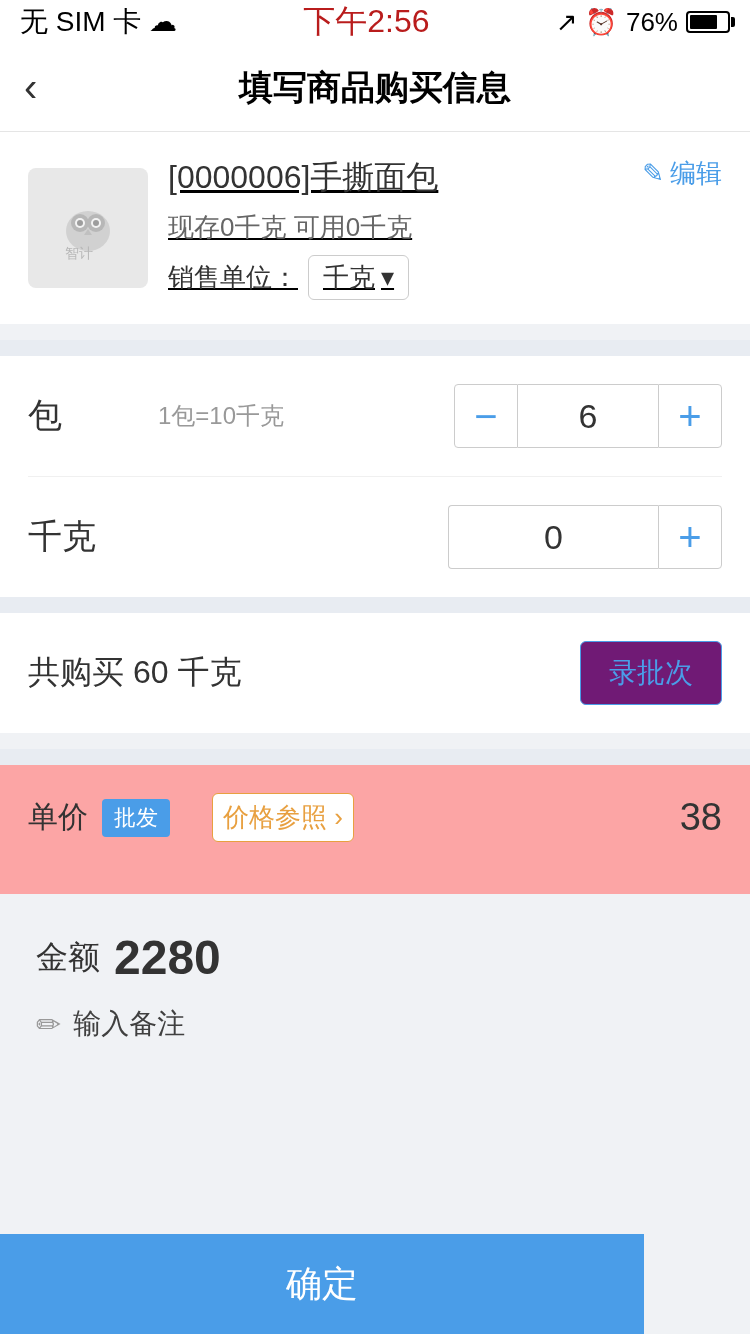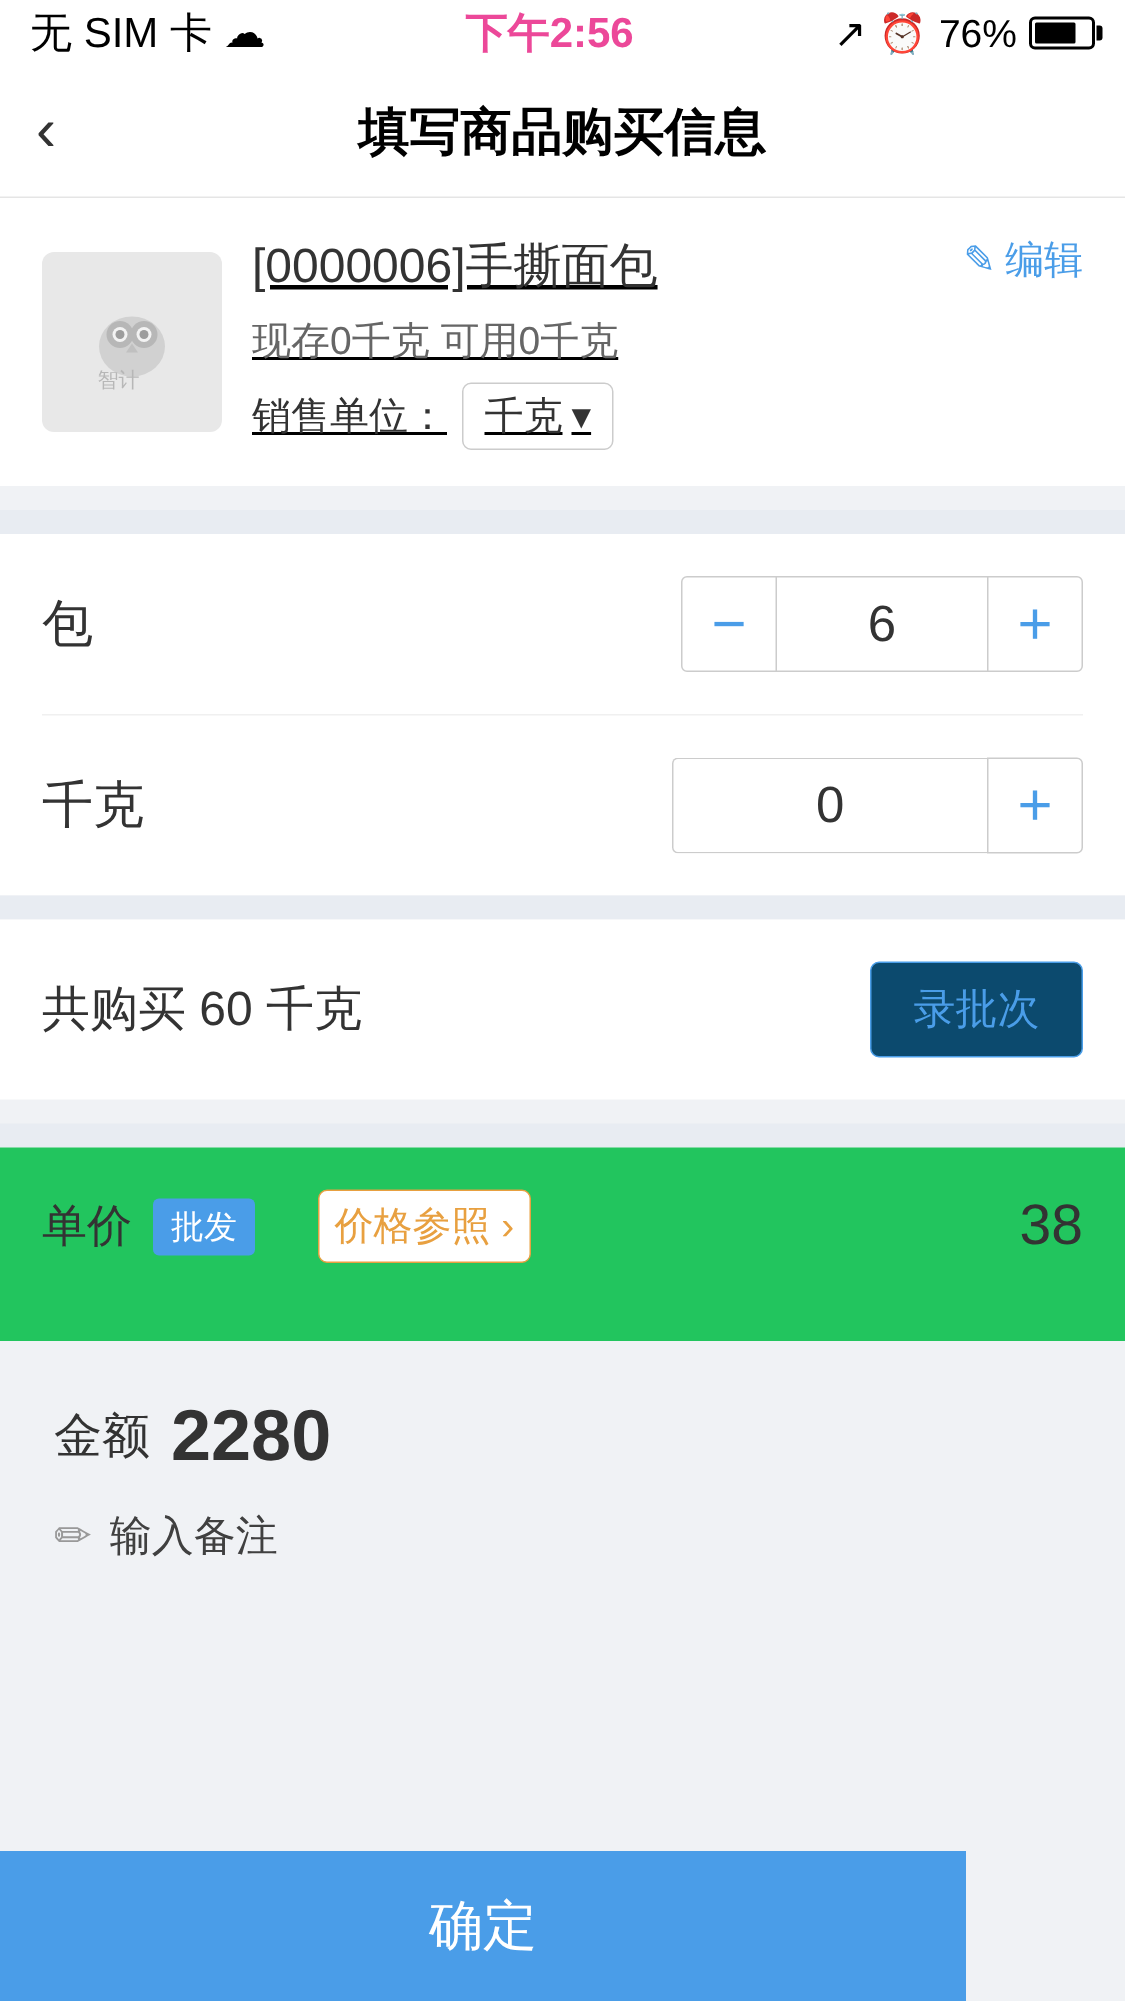--- a/index.html
+++ b/index.html
@@ -20,21 +20,21 @@
       height: 44px;
       background: #fff;
       display: flex;
       align-items: center;
       justify-content: space-between;
       padding: 0 20px;
       font-size: 28px;
       font-weight: 500;
     }
     .status-left { display: flex; align-items: center; gap: 10px; color: #000; font-size: 28px; }
-    .status-center { font-size: 28px; font-weight: 700; color: #ec4899; }
+    .status-center { font-size: 32px; font-weight: 400; color: #b91c1c; }
     .status-right { display: flex; align-items: center; gap: 8px; font-size: 26px; color: #000; }
     .battery-icon {
       display: inline-block;
       width: 44px; height: 22px;
       border: 2px solid #000;
       border-radius: 4px;
       position: relative;
       padding: 2px;
     }
     .battery-icon::after {
@@ -216,27 +216,27 @@
       justify-content: space-between;
       margin-bottom: 16px;
     }
     .summary-text { font-size: 32px; color: #333; }
     .record-btn {
       border: 1px solid #4a9de8;
       border-radius: 6px;
       padding: 12px 28px;
       font-size: 28px;
       color: #4a9de8;
-      background: #0c4a6e;
+      background: #701a75;
       cursor: pointer;
     }
 
     
     .price-section {
-      background: #22c55e;
+      background: #fca5a5;
       padding: 28px;
       margin-bottom: 0;
     }
     .price-row {
       display: flex;
       align-items: center;
       gap: 14px;
       margin-bottom: 24px;
     }
     .price-label { font-size: 30px; color: #333; }
@@ -369,20 +369,21 @@
       <span>编辑</span>
     </div>
   </div>
 
   <div class="divider"></div>
 
   <div class="input-section">
 
     <div class="input-row">
       <span class="input-label">包</span>
+      <span class="input-hint">1包=10千克</span>
       <div class="stepper">
         <button class="stepper-btn stepper-btn-left">−</button>
         <input class="stepper-input" type="text" value="6" style="">
         <button class="stepper-btn stepper-btn-right">+</button>
       </div>
     </div>
 
     <div class="input-row">
       <span class="input-label">千克</span>
       <div class="stepper" style="margin-left: auto;">

